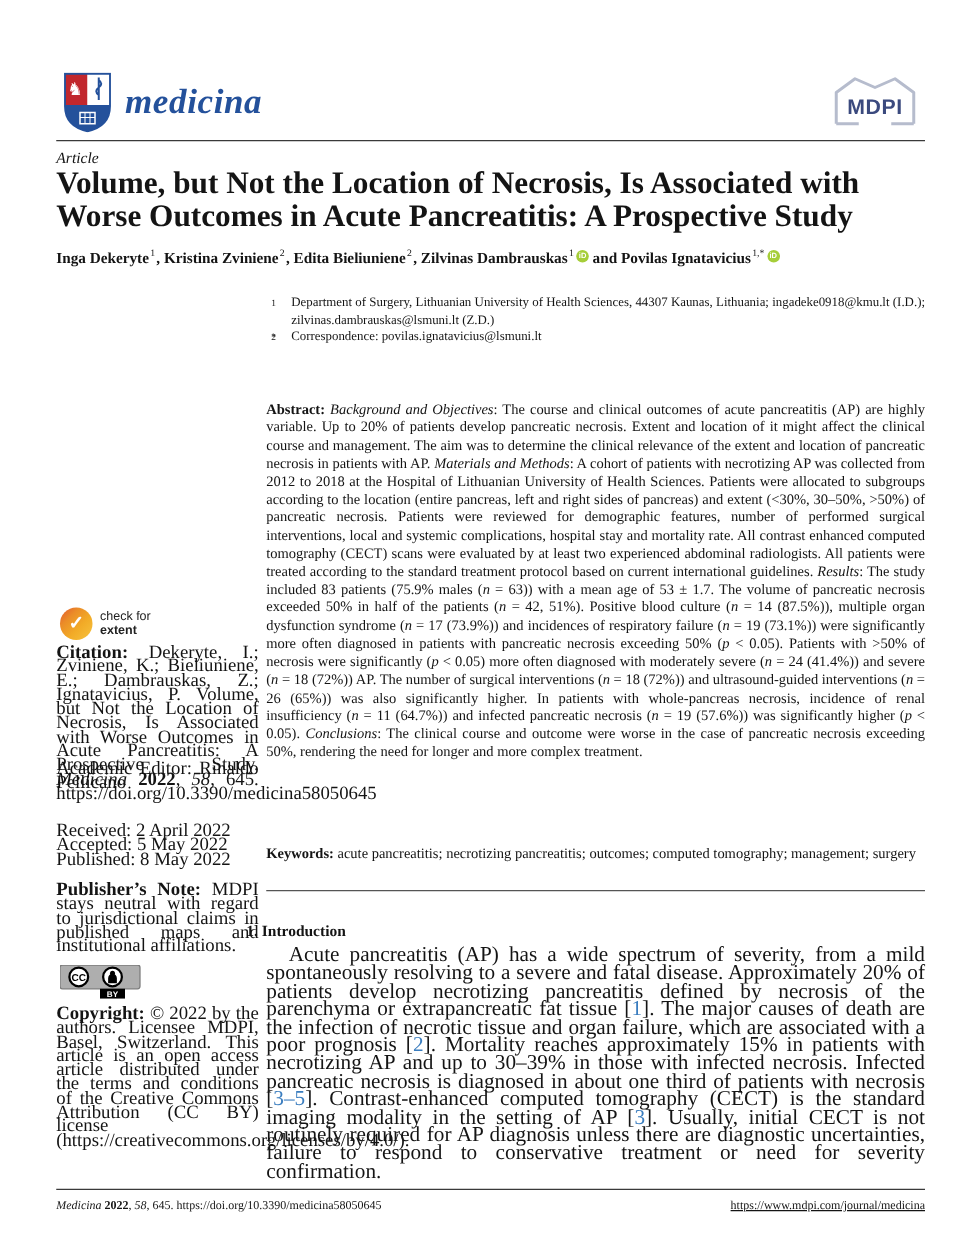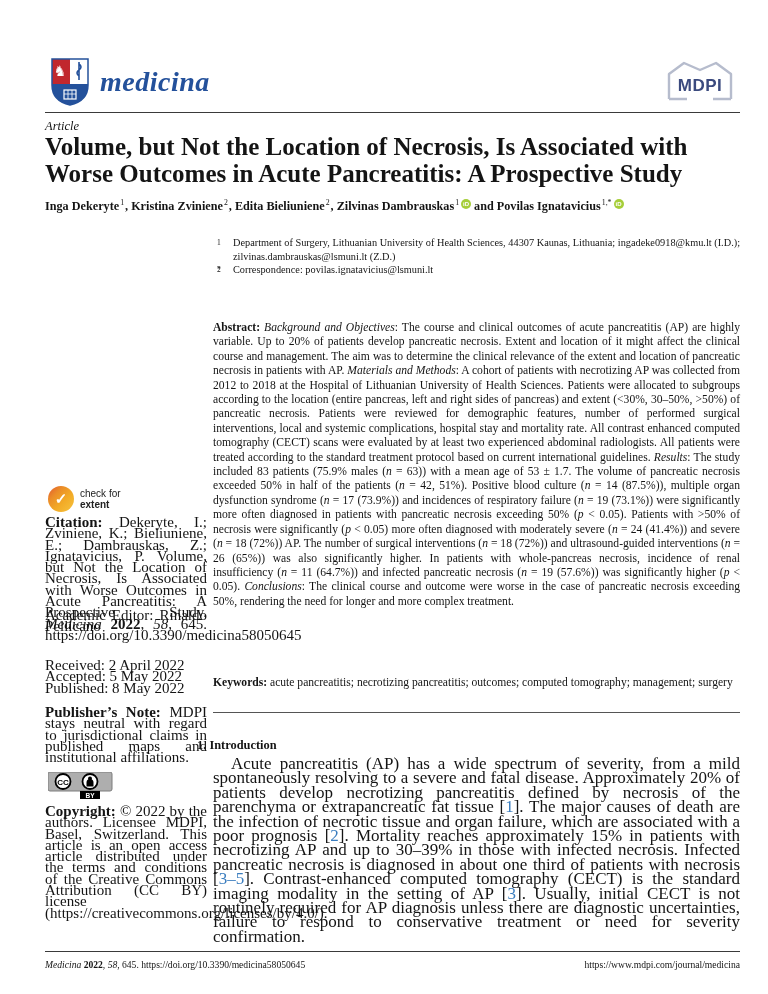--- a/index.html
+++ b/index.html
@@ -49,21 +49,21 @@
   .citation{top:517px;}
   .academic-editor{top:610px;}
   .dates{top:660px;}
   .publishers-note{top:707px;}
   .cc-badge{left:48px;top:772px;}
   .copyright{top:806px;}
 
   
   .footer-rule{left:45px;right:28px;top:951px;}
   .footer-left{left:45px;top:959px;font-size:9.6px;}
-  .footer-right{right:28px;top:959px;font-size:9.6px;text-align:center;}
+  .footer-right{right:28px;top:959px;font-size:9.6px;text-align:center;text-decoration:underline;}
 </style>
 </head>
 <body>
 
 <div>
 
   <div class="abs journal-logo">
     <svg width="40" height="48" viewBox="0 0 40 48">
       <defs>
           <clipPath id="shield">

